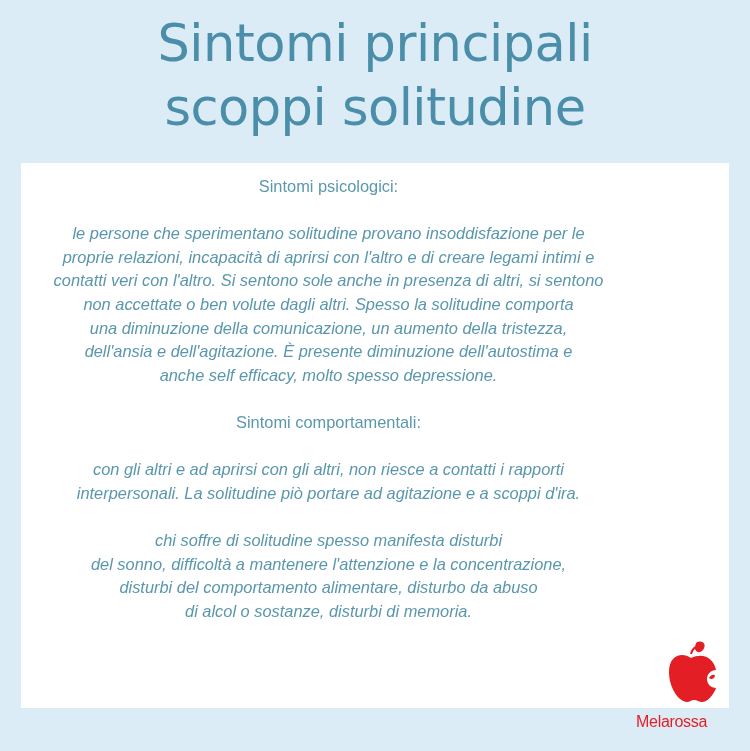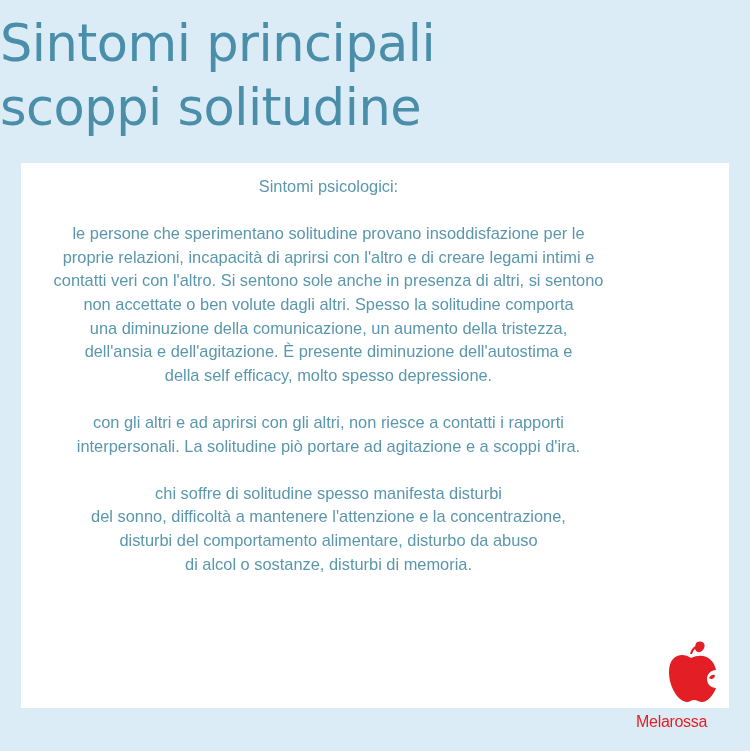--- a/index.html
+++ b/index.html
@@ -7,21 +7,21 @@
       width: 750px; height: 751px;
       background: #dcecf7;
       position: relative;
       overflow: hidden;
       font-family: "DejaVu Sans", sans-serif;
       color: #4a8fa8;
     }
     .title {
       position: absolute;
       left: 0; top: 12px; width: 750px;
-      text-align: left;
+      text-align: center;
       font-size: 51px;
       line-height: 64px;
       color: #4a8ea9;
       font-weight: normal;
       letter-spacing: -0.5px;
       margin: 0;
     }
     .panel {
       position: absolute;
       left: 21px; top: 163px;
@@ -36,20 +36,21 @@
       font-size: 16.4px;
       line-height: 23.6px;
       color: #5a97ad;
     }
     .section-heading {
       margin: 0 0 23.6px 0;
       color: #5b98ad;
     }
     .section-body {
       margin: 0 0 23.6px 0;
+      font-style: italic;
     }
     .section-body span { display: block; white-space: nowrap; }
     .logo {
       position: absolute;
       left: 657px; top: 638px;
       width: 72px; height: 70px;
       background: #ffffff;
     }
     .logo svg { position: absolute; left: 10px; top: 0px; }
     .logo-text {
@@ -76,25 +77,26 @@
 
     <div>
       <p class="section-heading">Sintomi psicologici:</p>
       <p class="section-body">
         <span>le persone che sperimentano solitudine provano insoddisfazione per le</span>
         <span>proprie relazioni, incapacità di aprirsi con l'altro e di creare legami intimi e</span>
         <span>contatti veri con l'altro. Si sentono sole anche in presenza di altri, si sentono</span>
         <span>non accettate o ben volute dagli altri. Spesso la solitudine comporta</span>
         <span>una diminuzione della comunicazione, un aumento della tristezza,</span>
         <span>dell'ansia e dell'agitazione. È presente diminuzione dell'autostima e</span>
-        <span>della self efficacy, molto spesso depressione.</span>
+        <span>anche self efficacy, molto spesso depressione.</span>
       </p>
     </div>
 
     <div>
+      <p class="section-heading">Sintomi comportamentali:</p>
       <p class="section-body">
         <span>con gli altri e ad aprirsi con gli altri, non riesce a contatti i rapporti</span>
         <span>interpersonali. La solitudine piò portare ad agitazione e a scoppi d'ira.</span>
       </p>
     </div>
 
     <div>
       <p class="section-body">
         <span>chi soffre di solitudine spesso manifesta disturbi</span>
         <span>del sonno, difficoltà a mantenere l'attenzione e la concentrazione,</span>

